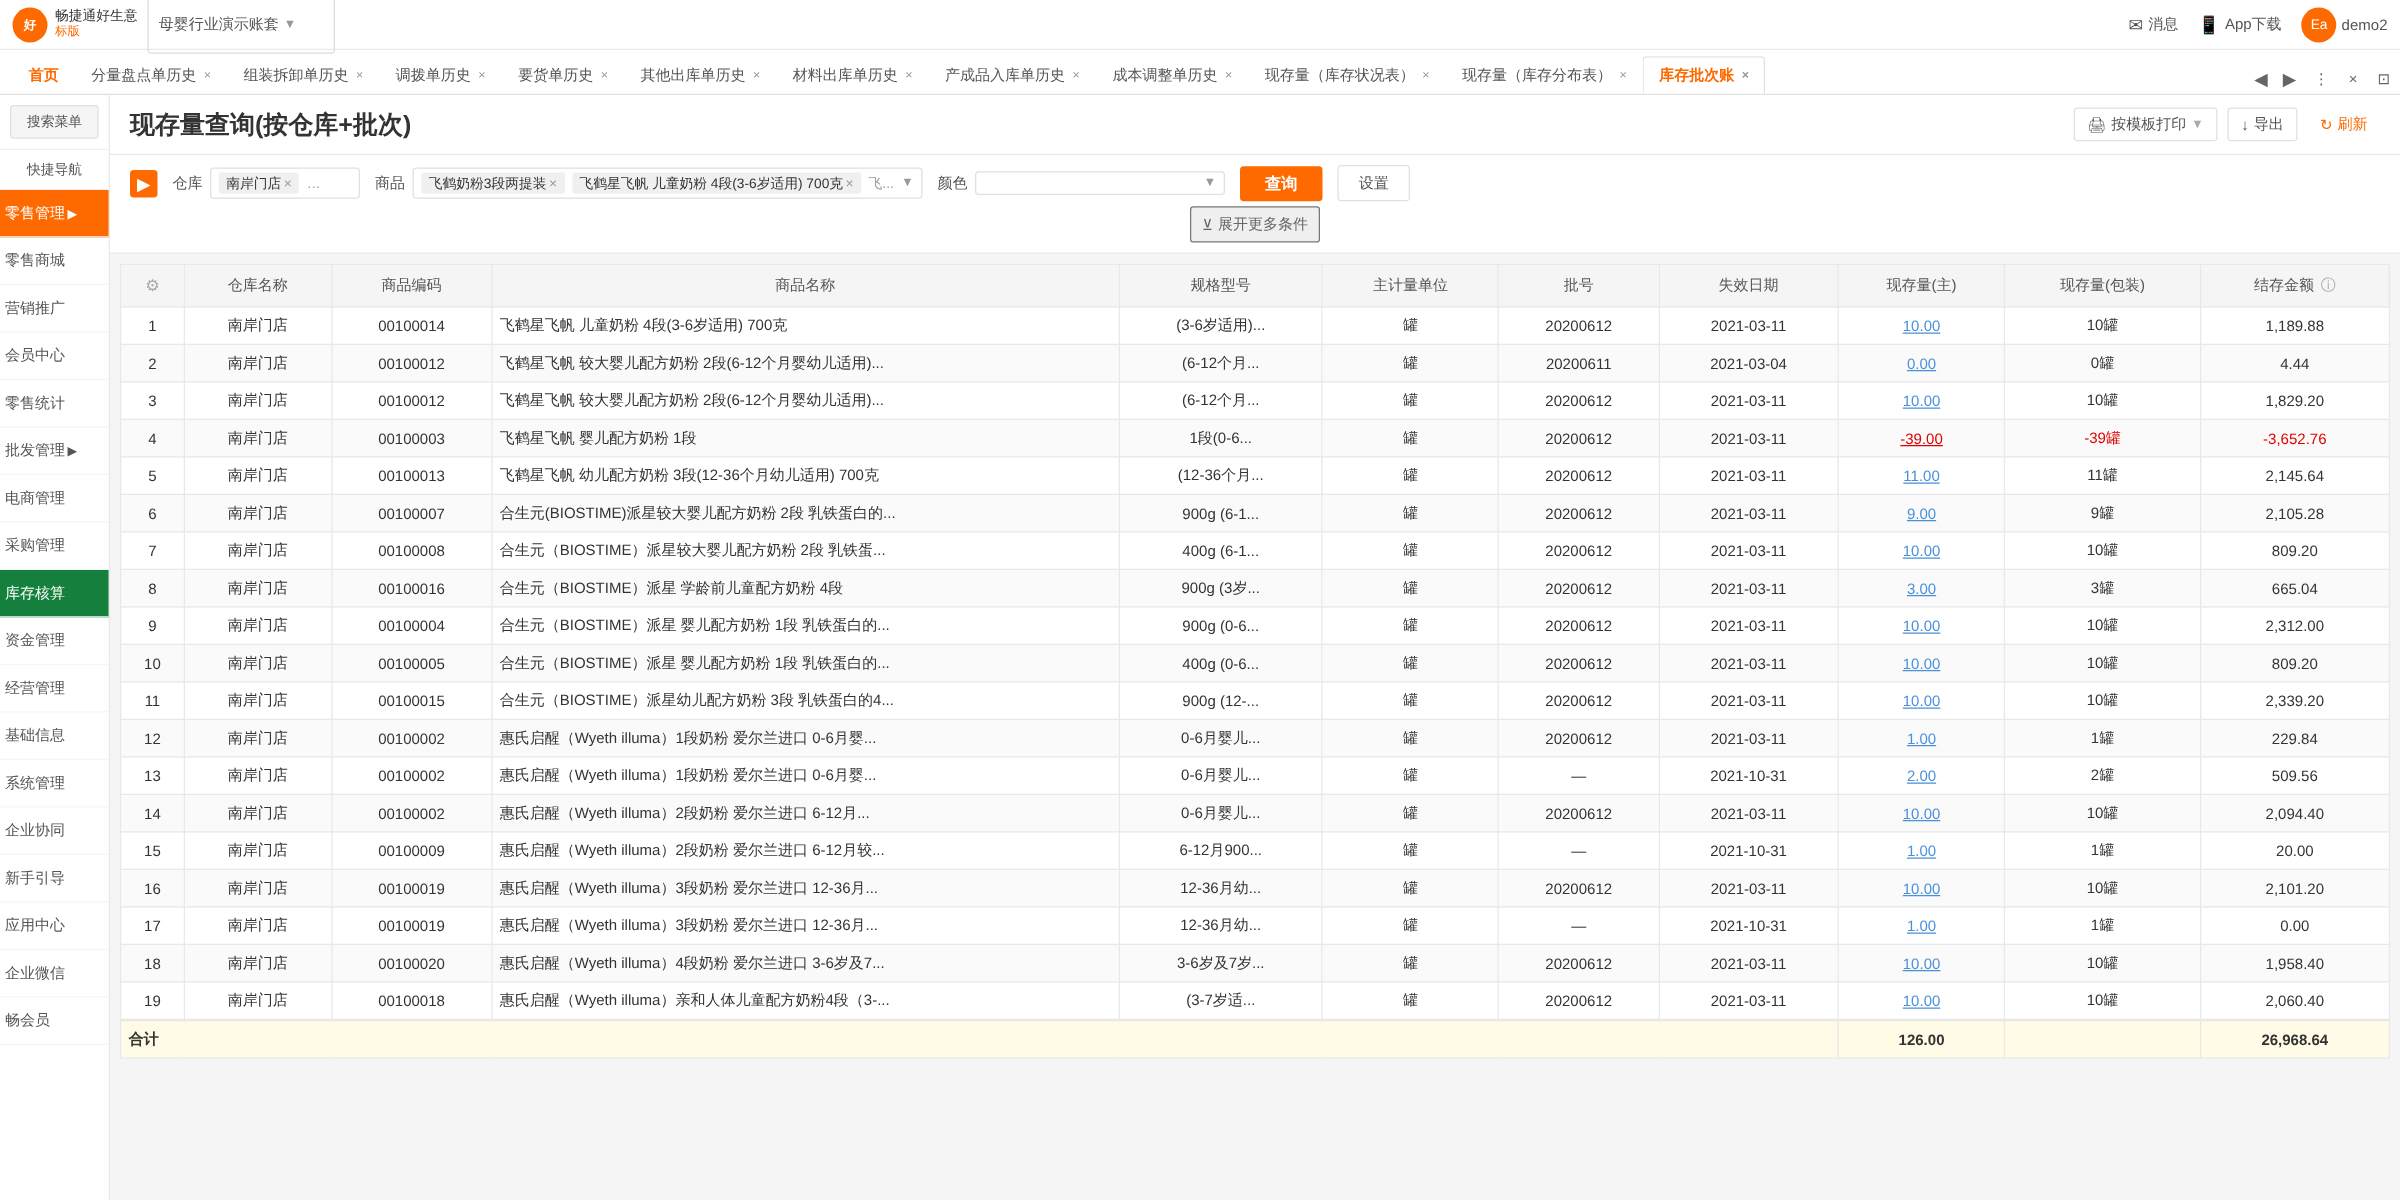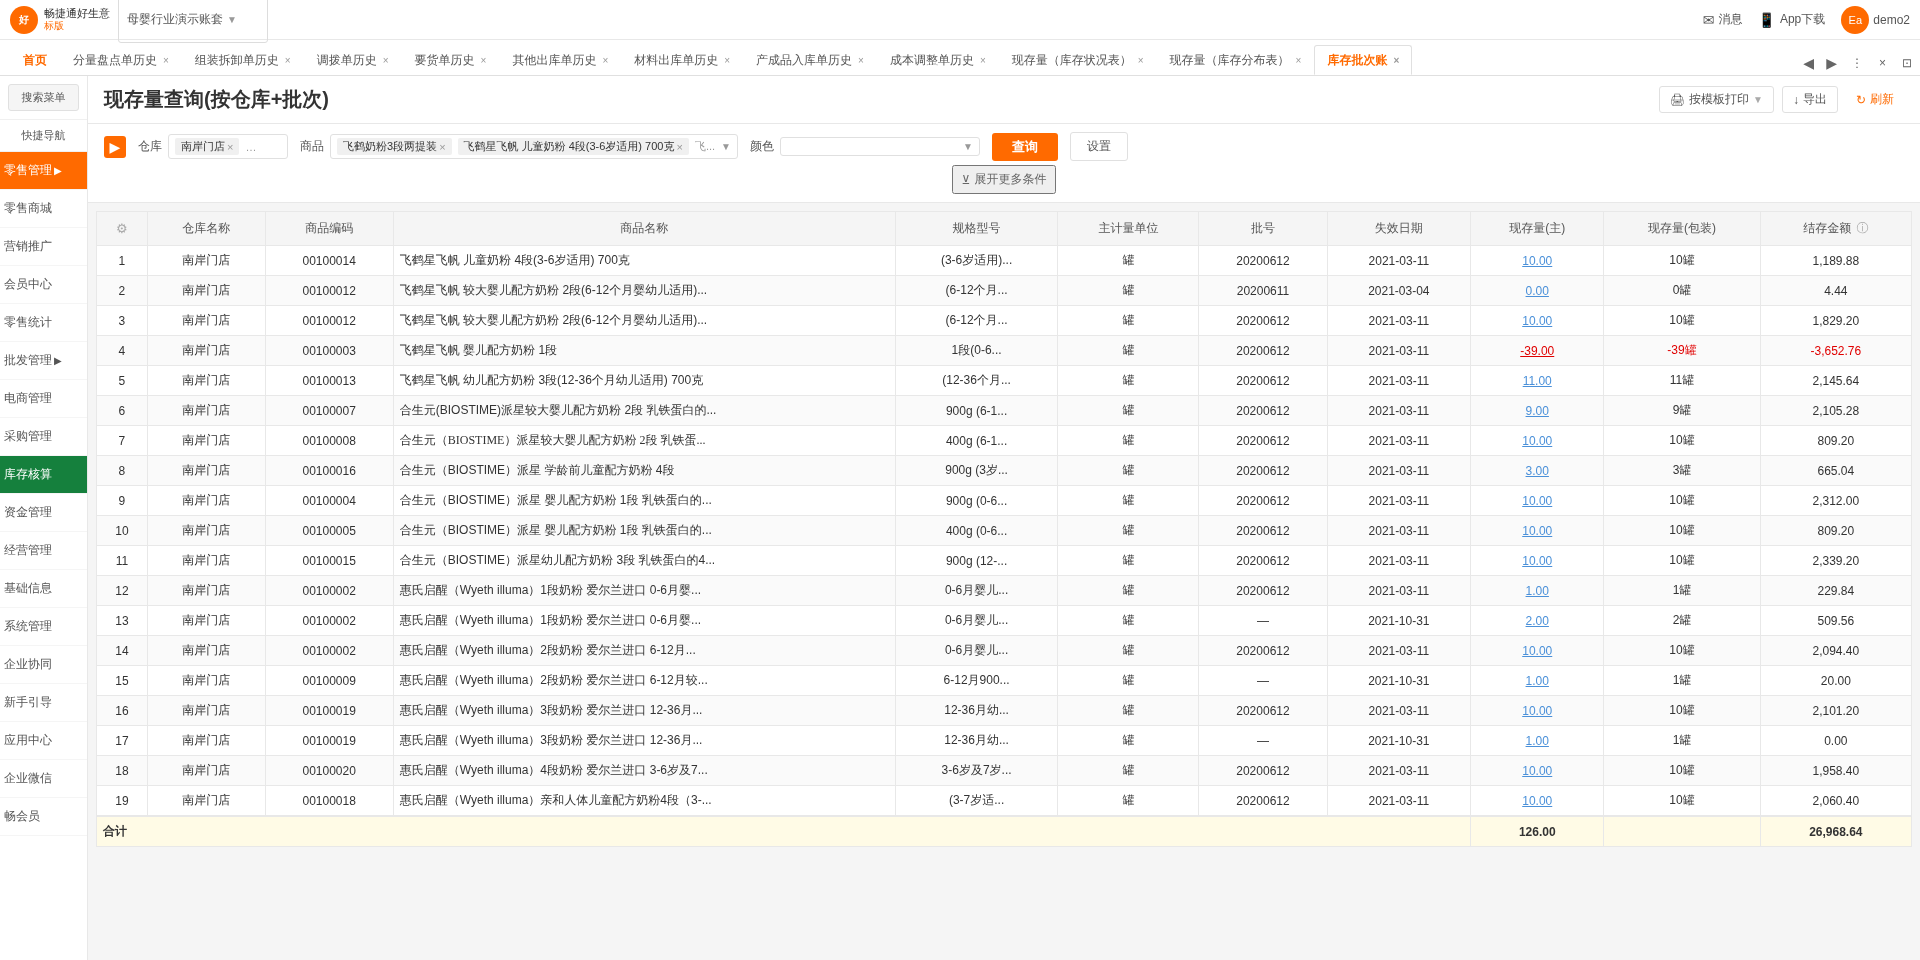--- a/index.html
+++ b/index.html
@@ -572,21 +572,21 @@
       <td>20200612</td>
       <td>2021-03-11</td>
       <td style=""><span class="link-val" style="">9.00</span></td>
       <td style="">9罐</td>
       <td style="">2,105.28</td>
     </tr>
             <tr>
       <td>7</td>
       <td>南岸门店</td>
       <td>00100008</td>
-      <td class="td-left" style="max-width:260px;overflow:hidden;text-overflow:ellipsis;white-space:nowrap;font-family:Liberation Serif, serif;">合生元（BIOSTIME）派星较大婴儿配方奶粉 2段 乳铁蛋...</td>
+      <td class="td-left" style="max-width:260px;overflow:hidden;text-overflow:ellipsis;white-space:nowrap;">合生元（BIOSTIME）派星较大婴儿配方奶粉 2段 乳铁蛋...</td>
       <td>400g (6-1...</td>
       <td>罐</td>
       <td>20200612</td>
       <td>2021-03-11</td>
       <td style=""><span class="link-val" style="">10.00</span></td>
       <td style="">10罐</td>
       <td style="">809.20</td>
     </tr>
             <tr>
       <td>8</td>

